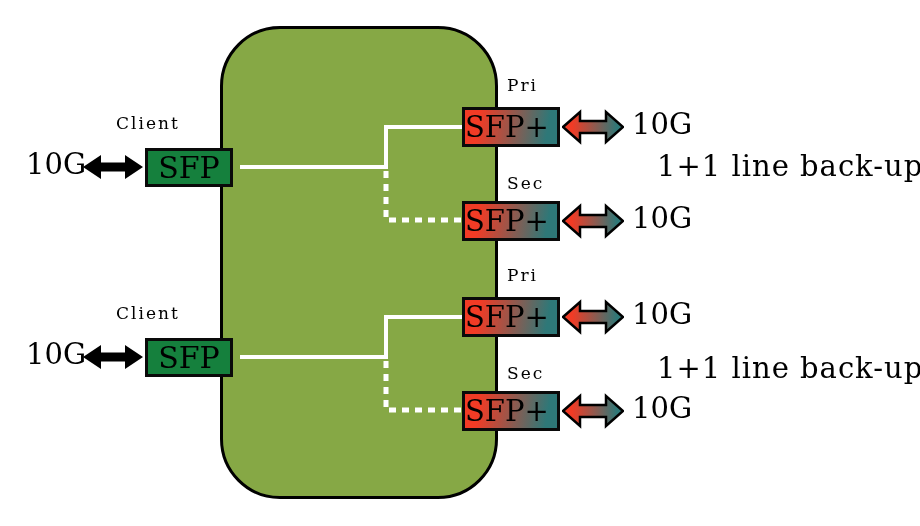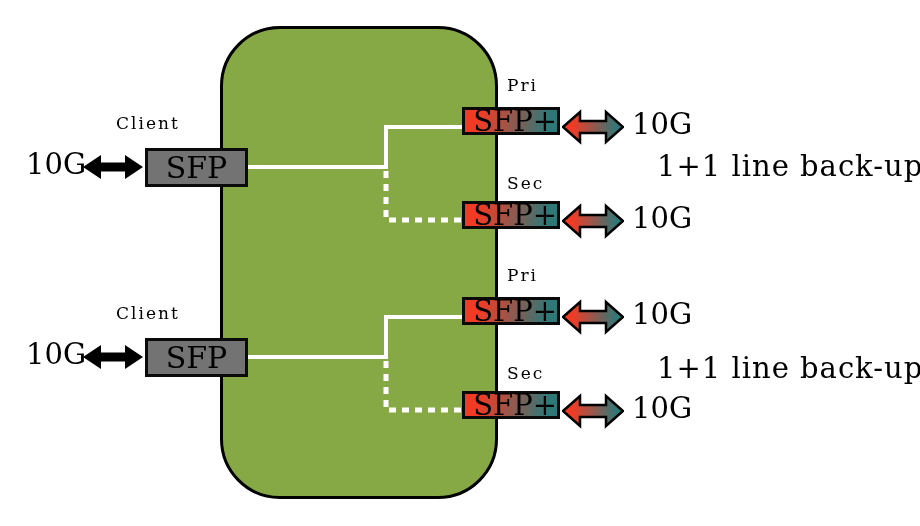--- a/index.html
+++ b/index.html
@@ -39,34 +39,34 @@
   }
   .note{
     font-size:29px;
     letter-spacing:1px;
     line-height:1.1;
     white-space:nowrap;
     text-align:center;
   }
   .client-box{
     left:145px;
-    width:103px;height:39px;
+    width:88px;height:39px;
     box-sizing:border-box;
-    background:#737373;
+    background:#15803d;
     border:3px solid #0a0a0a;
     display:flex;align-items:center;justify-content:center;
     font-size:30px;
   }
   .sfpplus-box{
     left:462px;
-    width:98px;height:28px;
+    width:98px;height:40px;
     box-sizing:border-box;
     background:linear-gradient(100deg,#f23b25 16%,#2e7878 88%);
     border:3px solid #0a0a0a;
-    display:flex;align-items:center;justify-content:flex-end;
+    display:flex;align-items:center;justify-content:flex-start;
     font-size:29px;
   }
   .arrow-svg{display:block;}
 </style>
 </head>
 <body>
 
 <div class="canvas">
 
   <div class="device"></div>

